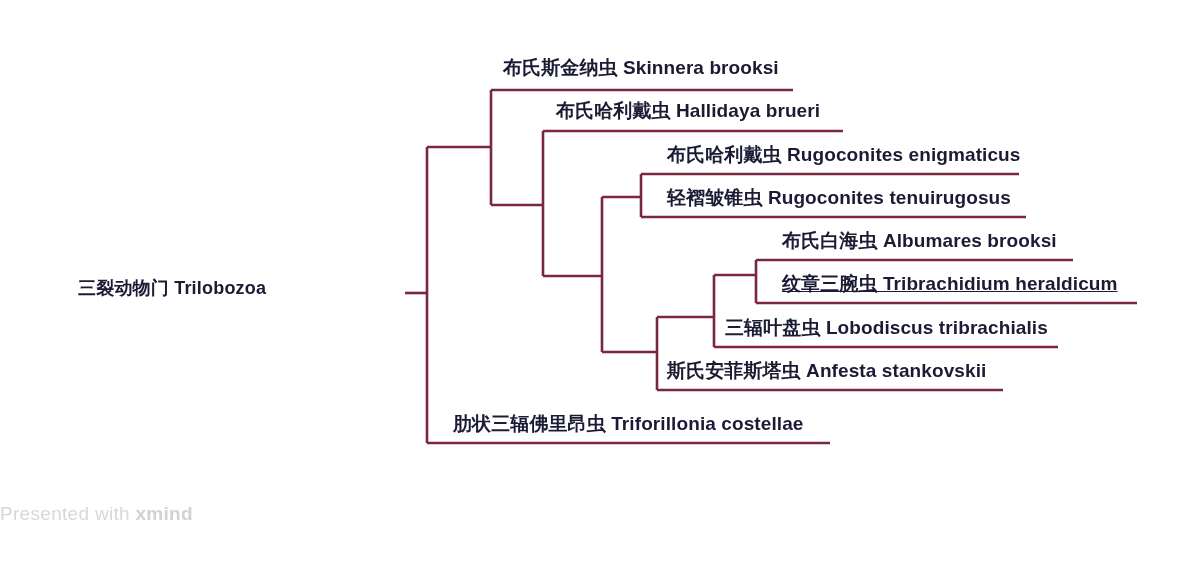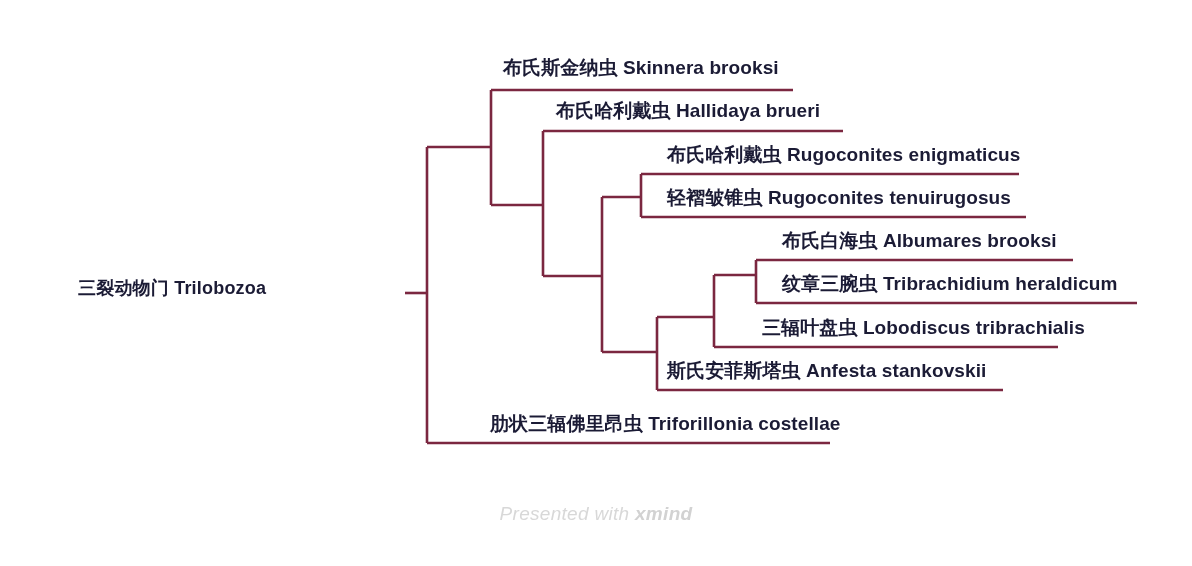--- a/index.html
+++ b/index.html
@@ -39,25 +39,23 @@
   .root-label {
     font-size: 18px;
     letter-spacing: 0.2px;
   }
 
   .watermark {
     position: absolute;
     left: 0;
     top: 503px;
     width: 1192px;
-    text-align: center;
     font-size: 19px;
     color: #d8d8d8;
     letter-spacing: 0.3px;
-    font-style: italic;
   }
   .watermark .brand {
     font-weight: bold;
     color: #d2d2d2;
   }
 </style>
 </head>
 <body>
 
 <svg id="tree-canvas" viewBox="0 0 1192 566" aria-hidden="true">
@@ -105,23 +103,23 @@
 <div class="node-label leaf-label" style="left:503px; top:58px;">布氏斯金纳虫 Skinnera brooksi</div>
 
 <div class="node-label leaf-label" style="left:556px; top:101px;">布氏哈利戴虫 Hallidaya brueri</div>
 
 <div class="node-label leaf-label" style="left:667px; top:145px;">布氏哈利戴虫 Rugoconites enigmaticus</div>
 
 <div class="node-label leaf-label" style="left:667px; top:188px;">轻褶皱锥虫 Rugoconites tenuirugosus</div>
 
 <div class="node-label leaf-label" style="left:782px; top:231px;">布氏白海虫 Albumares brooksi</div>
 
-<div class="node-label leaf-label" style="left:782px; top:274px;">纹章三腕虫 Tribrachidium heraldicum</div>
+<div class="node-label leaf-label" style="left:782px; top:274px;text-decoration:underline;">纹章三腕虫 Tribrachidium heraldicum</div>
 
-<div class="node-label leaf-label" style="left:725px; top:318px;margin-left:37px;">三辐叶盘虫 Lobodiscus tribrachialis</div>
+<div class="node-label leaf-label" style="left:725px; top:318px;">三辐叶盘虫 Lobodiscus tribrachialis</div>
 
 <div class="node-label leaf-label" style="left:667px; top:361px;">斯氏安菲斯塔虫 Anfesta stankovskii</div>
 
-<div class="node-label leaf-label" style="left:453px; top:414px;margin-left:37px;">肋状三辐佛里昂虫 Triforillonia costellae</div>
+<div class="node-label leaf-label" style="left:453px; top:414px;">肋状三辐佛里昂虫 Triforillonia costellae</div>
 
 <div class="watermark">
   <span>Presented with </span><span class="brand">xmind</span>
 </div>
 
 </body></html>

